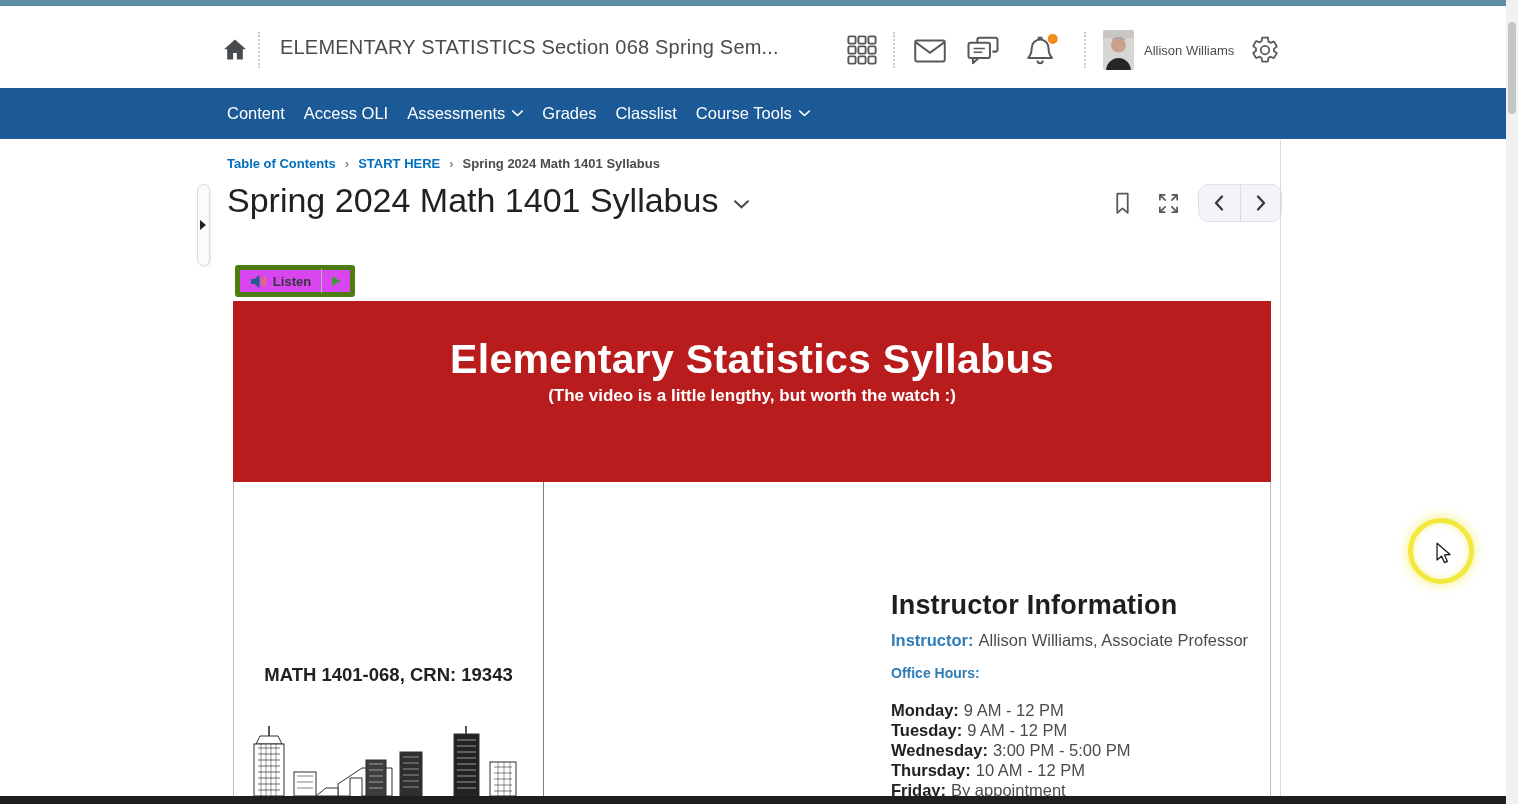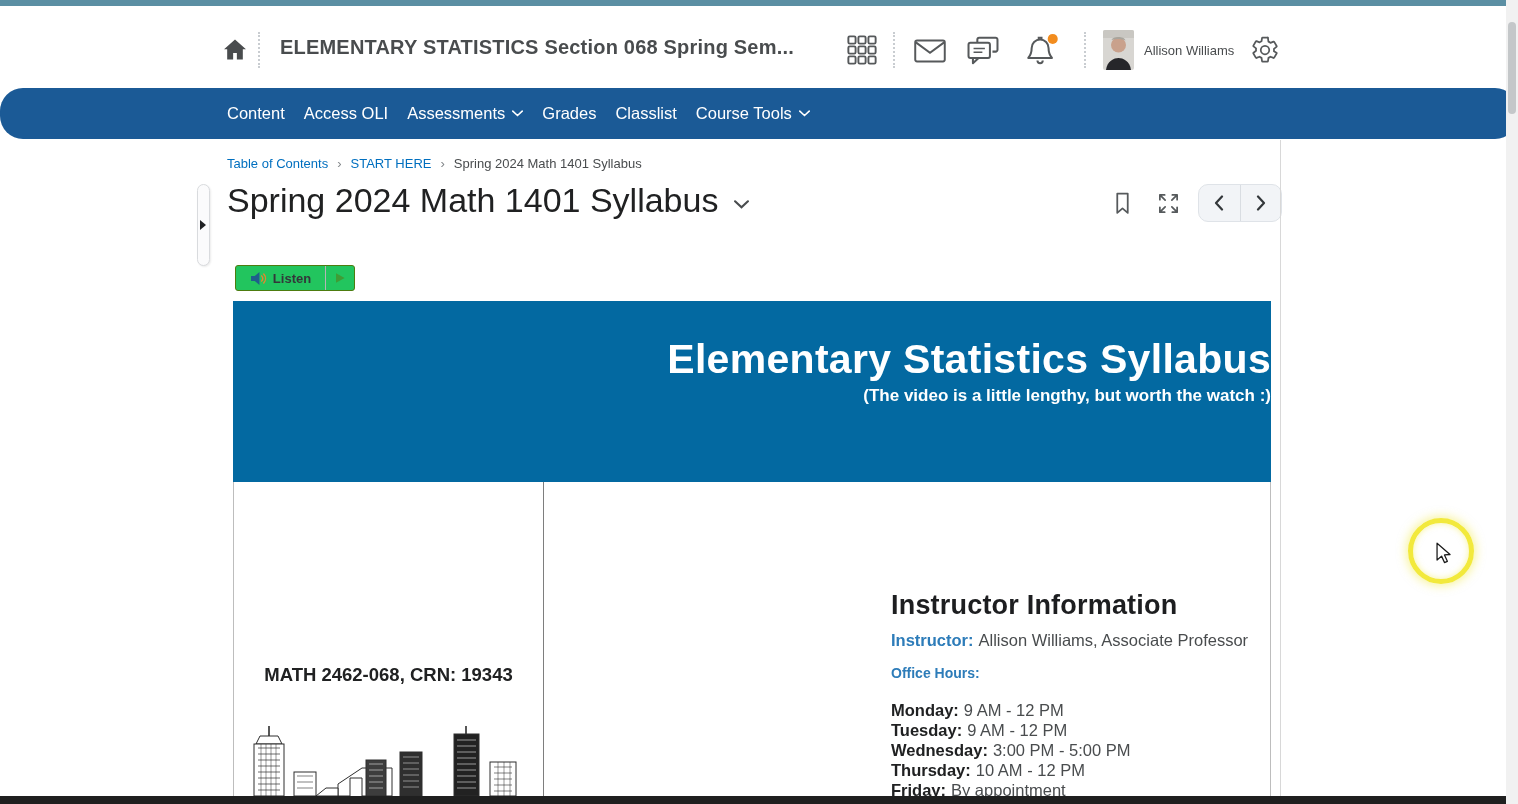--- a/index.html
+++ b/index.html
@@ -7,64 +7,64 @@
     font-family:"Liberation Sans","DejaVu Sans",sans-serif; }
   .stage { position:relative; width:1518px; height:804px; background:#fff; overflow:hidden; }
 
   
   .top-strip { position:absolute; left:0; top:0; width:1506px; height:6px; background:#5b8fa3; }
 
   
   .header { position:absolute; left:0; top:6px; width:1506px; height:82px; background:#fff; }
   .home-btn { position:absolute; left:221px; top:30px; width:28px; height:28px; cursor:pointer; }
   .vdots { position:absolute; width:0; height:36px; border-left:2px dotted #c9cdd1; top:26px; }
-  .course-title { position:absolute; left:280px; top:30px; font-size:20px; font-weight:700; color:#494c4e;
+  .course-title { position:absolute; left:280px; top:30px; font-size:20px; font-weight:400; color:#494c4e;
     letter-spacing:.2px; white-space:nowrap; }
   .mini-icon { position:absolute; width:32px; height:32px; cursor:pointer; }
   .avatar { position:absolute; left:1103px; top:24px; width:31px; height:40px; border-radius:2px; overflow:hidden; }
   .user-name { position:absolute; left:1144px; top:37px; font-size:13px; color:#494c4e; white-space:nowrap; }
 
   
-  .navbar { position:absolute; left:0; top:88px; width:1518px; height:51px; background:#1b5a96;border-radius:23px; }
+  .navbar { position:absolute; left:0; top:88px; width:1518px; height:51px; background:#1b5a96; }
   .nav-items { position:absolute; left:227px; top:0; height:51px; display:flex; align-items:center; gap:19px; }
   .nav-item { display:flex; align-items:center; gap:7px; color:#fff; font-size:16.5px; cursor:pointer; white-space:nowrap; }
 
   
-  .breadcrumb { position:absolute; left:227px; top:156px; display:flex; align-items:center; gap:9px; font-size:13px; }
+  .breadcrumb { position:absolute; left:227px; top:156px; display:flex; align-items:center; gap:9px; font-size:13px;font-weight:bold; }
   .crumb-link { color:#006fbf; cursor:pointer; }
   .crumb-sep { color:#83878a; font-size:13px; }
   .crumb-current { color:#494c4e; }
   .page-title-row { position:absolute; left:227px; top:181px; display:flex; align-items:center; gap:16px; cursor:pointer; }
   .page-title { font-size:34px; font-weight:400; color:#202122; white-space:nowrap; }
   .tool-btn { position:absolute; width:36px; height:36px; display:flex; align-items:center; justify-content:center; cursor:pointer; }
   .pager { position:absolute; left:1198px; top:184px; width:84px; height:38px; background:#f2f4f7;
     border:1px solid #dfe3e8; border-radius:10px; display:flex; }
   .pager-btn { flex:1; display:flex; align-items:center; justify-content:center; cursor:pointer; }
   .pager-btn:first-child { border-right:1px solid #d9dde2; }
 
   
   .panel-handle { position:absolute; left:197px; top:184px; width:13px; height:82px; background:#fbfbfc;
     border:1px solid #d9dbde; border-radius:7px; box-shadow:1px 1px 2px rgba(0,0,0,.08); cursor:pointer; }
   .panel-handle .tri { position:absolute; left:2px; top:35px; width:0; height:0;
     border-top:5px solid transparent; border-bottom:5px solid transparent; border-left:6px solid #1f2123; }
 
   
-  .listen-btn { position:absolute; left:235px; top:265px; width:120px; height:26px; background:#22c55e;
-    border:1px solid #4d7c0f; border-radius:3px; display:flex; align-items:center; cursor:pointer; }
+  .listen-btn { position:absolute; left:235px; top:265px; width:120px; height:32px; background:#d946ef;
+    border:5px solid #4d7c0f; border-radius:3px; display:flex; align-items:center; cursor:pointer; }
   .listen-main { flex:1; display:flex; align-items:center; justify-content:center; gap:6px; }
   .listen-label { font-size:13px; font-weight:700; color:#33373a; }
   .listen-sep { width:1px; height:24px; background:#b5b5b5; }
   .listen-play { width:28px; display:flex; align-items:center; justify-content:center; }
 
   
   .content-right-border { position:absolute; left:1280px; top:140px; width:1px; height:656px; background:#d8d8d8; }
 
   
-  .doc-banner { position:absolute; left:233px; top:301px; width:1038px; height:181px; background:#0369a1;
-    color:#fff; text-align:right; }
+  .doc-banner { position:absolute; left:233px; top:301px; width:1038px; height:181px; background:#b91c1c;
+    color:#fff; text-align:center; }
   .banner-title { padding-top:35px; font-size:41px; font-weight:700; letter-spacing:.3px; }
   .banner-sub1 { margin-top:26px; font-size:17px; font-weight:700; }
   .banner-sub2 { margin-top:3px; font-size:17px; font-weight:700; }
 
   .doc-table { position:absolute; left:233px; top:482px; width:1038px; height:314px; background:#fff;
     border-left:1px solid #bdbdbd; border-right:1px solid #bdbdbd; display:flex; overflow:hidden; }
   .doc-left { width:310px; position:relative; border-right:1px solid #7e7e7e; }
   .doc-right { flex:1; position:relative; }
 
   .course-code { position:absolute; left:0; top:182px; width:100%; text-align:center;
@@ -265,21 +265,21 @@
   </div>
 
   <div class="doc-banner">
     <div class="banner-title">Elementary Statistics Syllabus</div>
     <div class="banner-sub2">(The video is a little lengthy, but worth the watch :)</div>
   </div>
 
   <div class="doc-table">
     <div class="doc-left">
       <div class="course-code">
-        <div>MATH 2462-068, CRN: 19343</div>
+        <div>MATH 1401-068, CRN: 19343</div>
       </div>
       <svg class="skyline" viewBox="0 0 292 70" fill="#fff" stroke="#2e2e2e" stroke-width="1">
 
         <line x1="27" y1="0" x2="27" y2="10" stroke-width="1.6"></line>
         <polygon points="14,18 40,18 36,10 18,10"></polygon>
         <rect x="12" y="18" width="30" height="52"></rect>
         <path d="M16 22h22M16 28h22M16 34h22M16 40h22M16 46h22M16 52h22M16 58h22M16 64h22" stroke-width=".7"></path>
         <path d="M19 18v52M24 18v52M29 18v52M34 18v52" stroke-width=".5"></path>
 
         <rect x="52" y="46" width="22" height="24"></rect>

